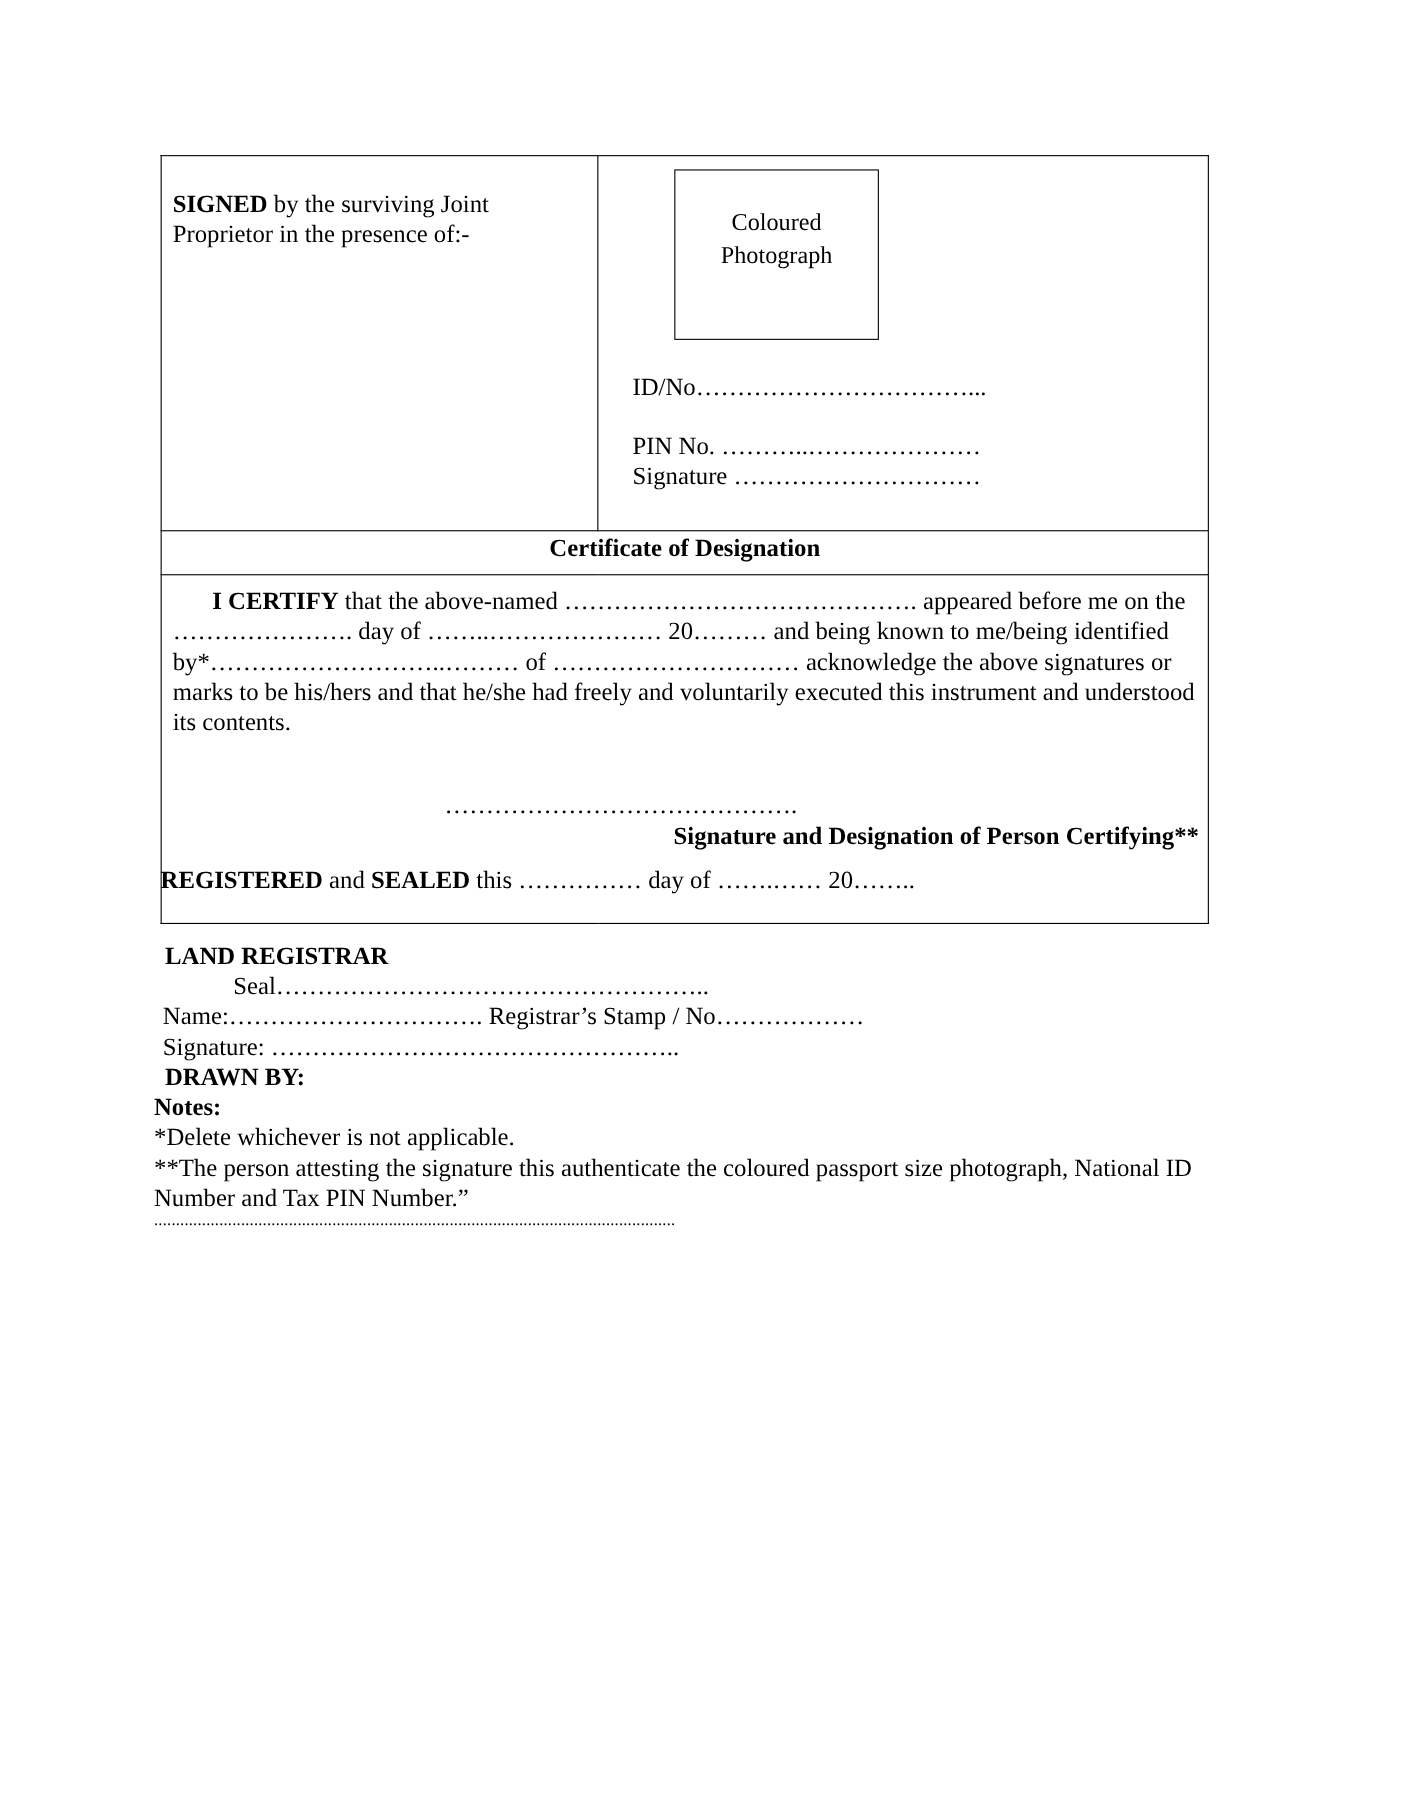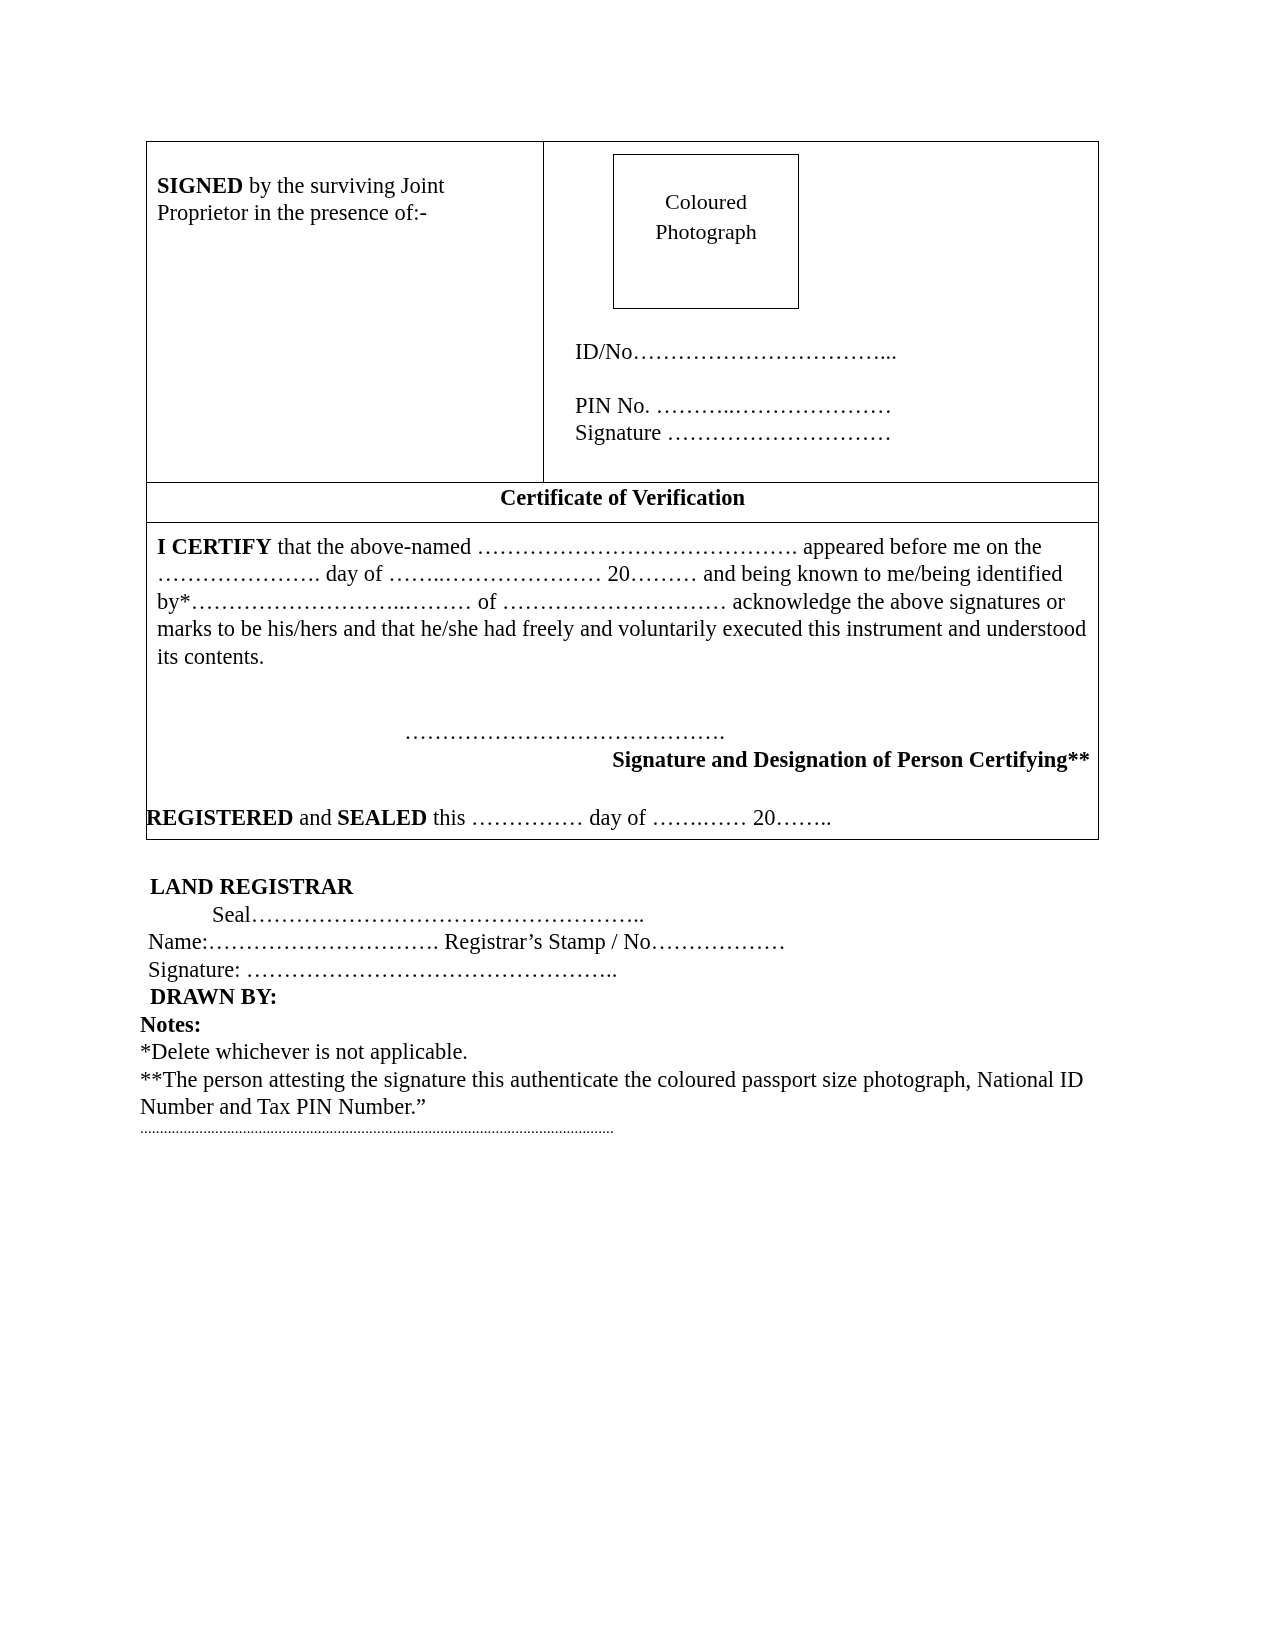--- a/index.html
+++ b/index.html
@@ -109,21 +109,21 @@
 
   .cell-certify {
     height: 298px;
     padding: 10px 6px 8px 10px !important;
   }
   .certify-para {
     font-size: 22.5px;
     line-height: 1.22;
     text-align: left;
   }
-  .certify-para b { font-weight: bold; }
+  .certify-para b { font-weight: bold; margin-left: 36px; }
 
   .sig-block {
     margin-top: 48px;
     text-align: right;
     padding-right: 2px;
     font-size: 22.5px;
     line-height: 1.22;
   }
   .sig-dots {
     display: block;
@@ -134,21 +134,20 @@
   .sig-caption { display: block; font-weight: bold; }
 
   
   .below {
     position: absolute;
     left: 140px;
     top: 786px;
     width: 1000px;
     font-size: 22.5px;
     line-height: 1.22;
-    margin-top: 18px;
   }
   .below b { font-weight: bold; }
 
   .reg-line { margin: 0 0 0 6px; }
 
   .registrar-block { margin-top: 42px; }
   .lr-title { margin: 0 0 0 10px; font-weight: bold; }
   .lr-seal  { margin: 0 0 0 72px; }
   .lr-name  { margin: 0 0 0 8px; }
   .lr-sign  { margin: 0 0 0 8px; }
@@ -185,21 +184,21 @@
           <span>Coloured</span>
           <span>Photograph</span>
         </div>
         <div class="idno-line">ID/No……………………………...</div>
         <div class="pin-line">PIN No. ………..…………………</div>
         <div class="sig-line-cell">Signature …………………………</div>
       </td>
     </tr>
     <tr>
       <td class="cell-cov" colspan="2">
-        <span class="cov-title">Certificate of Verification</span>
+        <span class="cov-title">Certificate of Designation</span>
       </td>
     </tr>
     <tr>
       <td class="cell-certify" colspan="2">
         <div class="certify-para"><b>I CERTIFY</b><span> that the above-named ……………………………………. appeared before me on the …………………. day of ……..………………… 20……… and being known to me/being identified by*………………………..……… of ………………………… acknowledge the above signatures or marks to be his/hers and that he/she had freely and voluntarily executed this instrument and understood its contents.</span></div>
         <div class="sig-block">
           <span class="sig-dots">…………………………………….</span>
           <span class="sig-caption">Signature and Designation of Person Certifying**</span>
         </div>
       </td>

